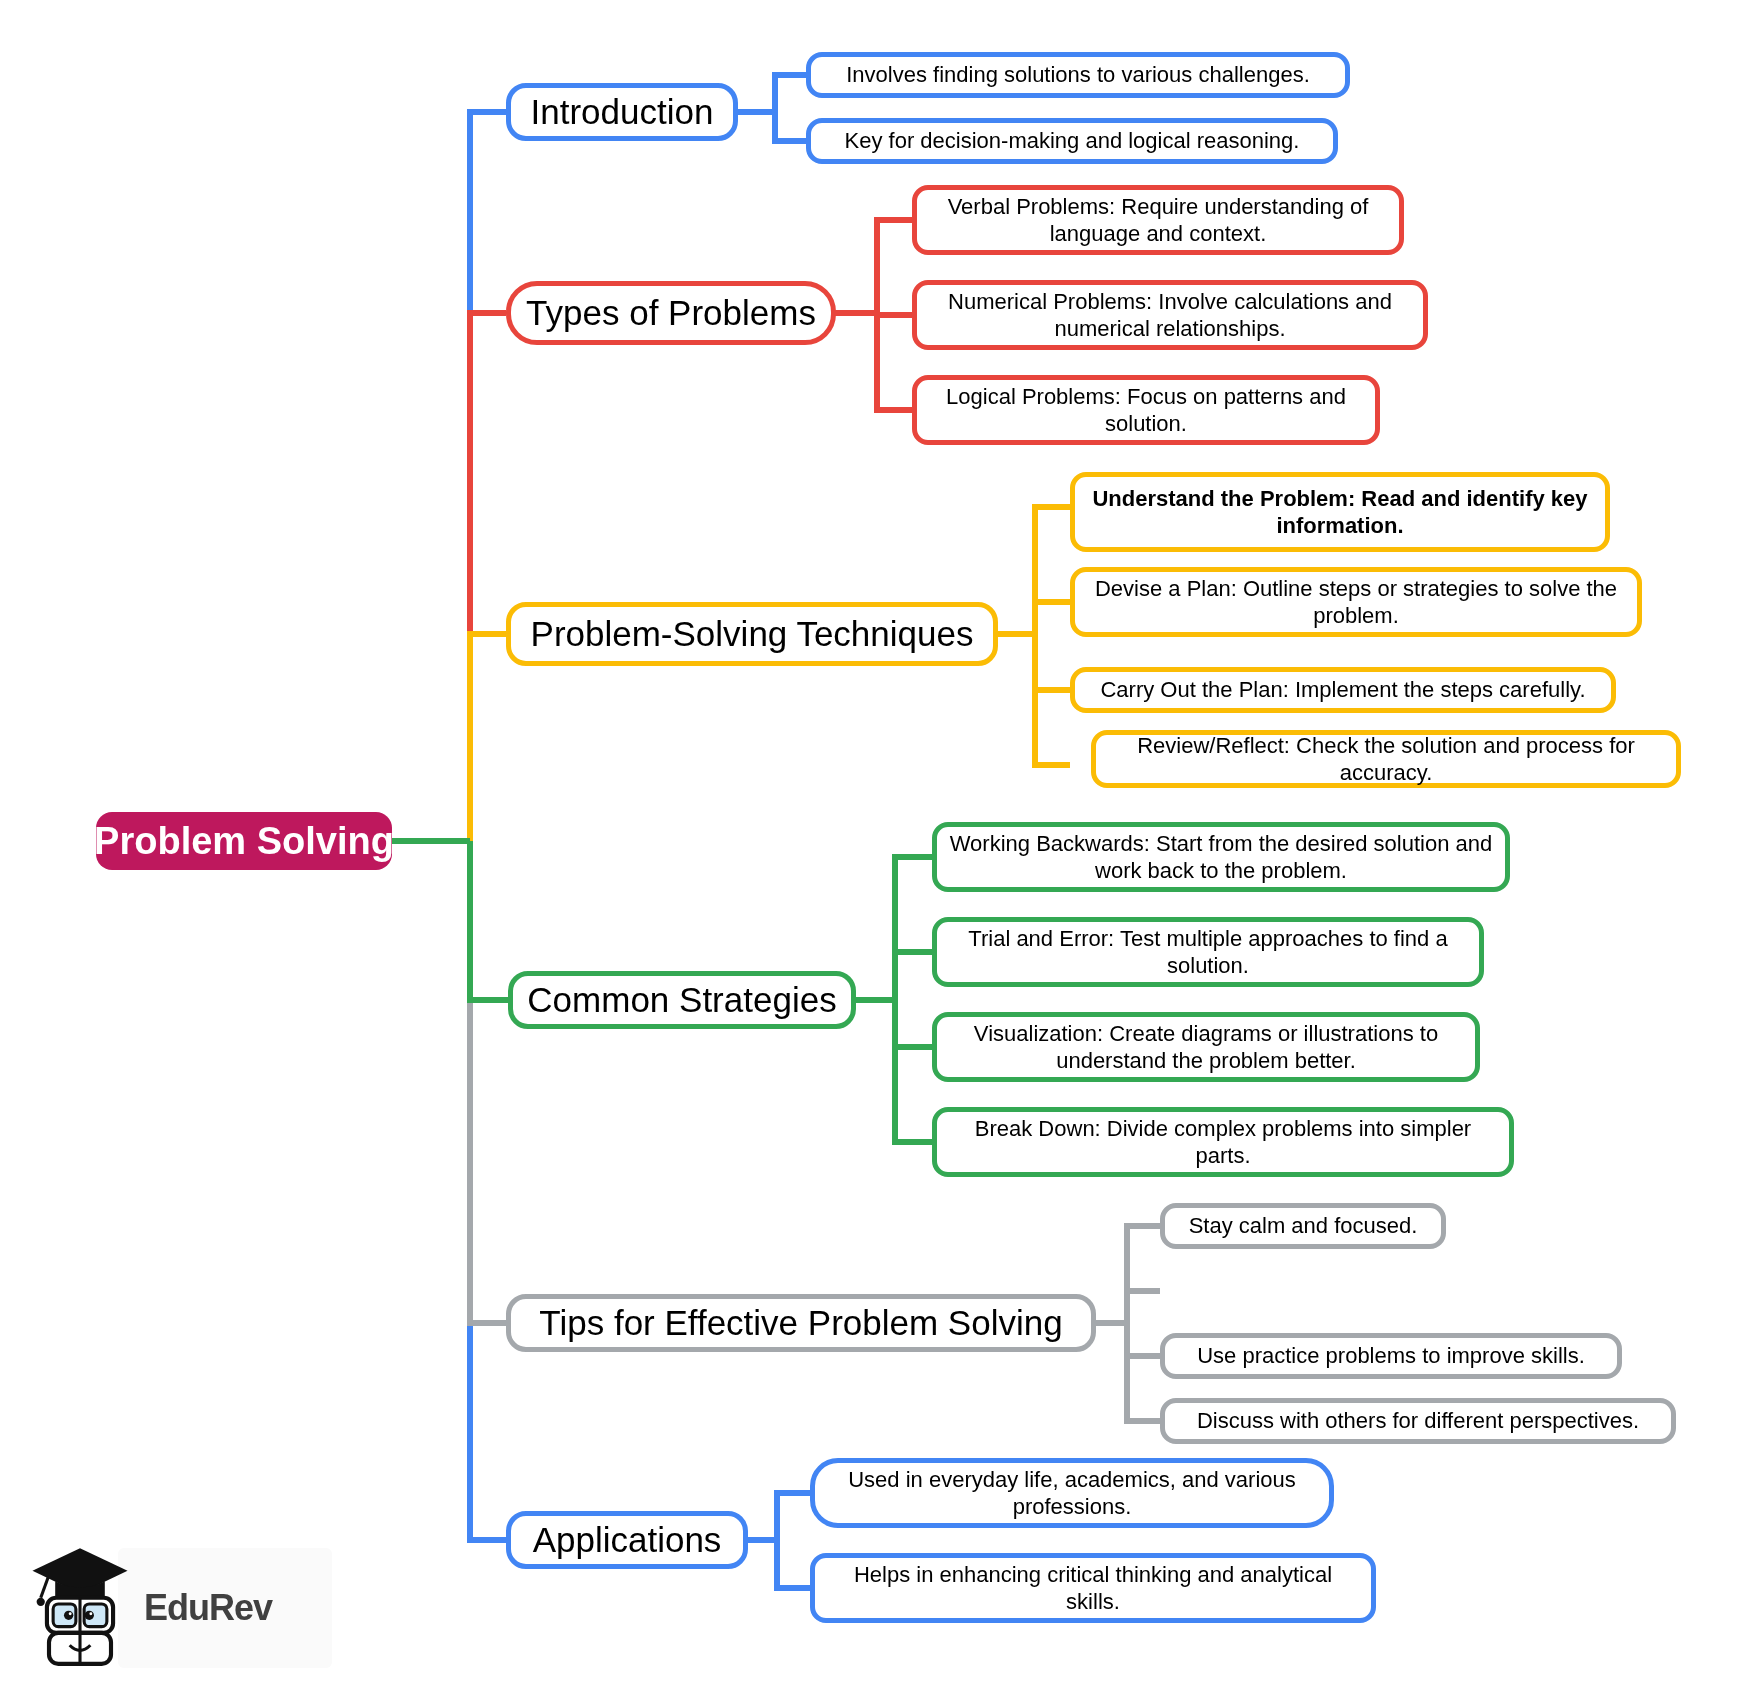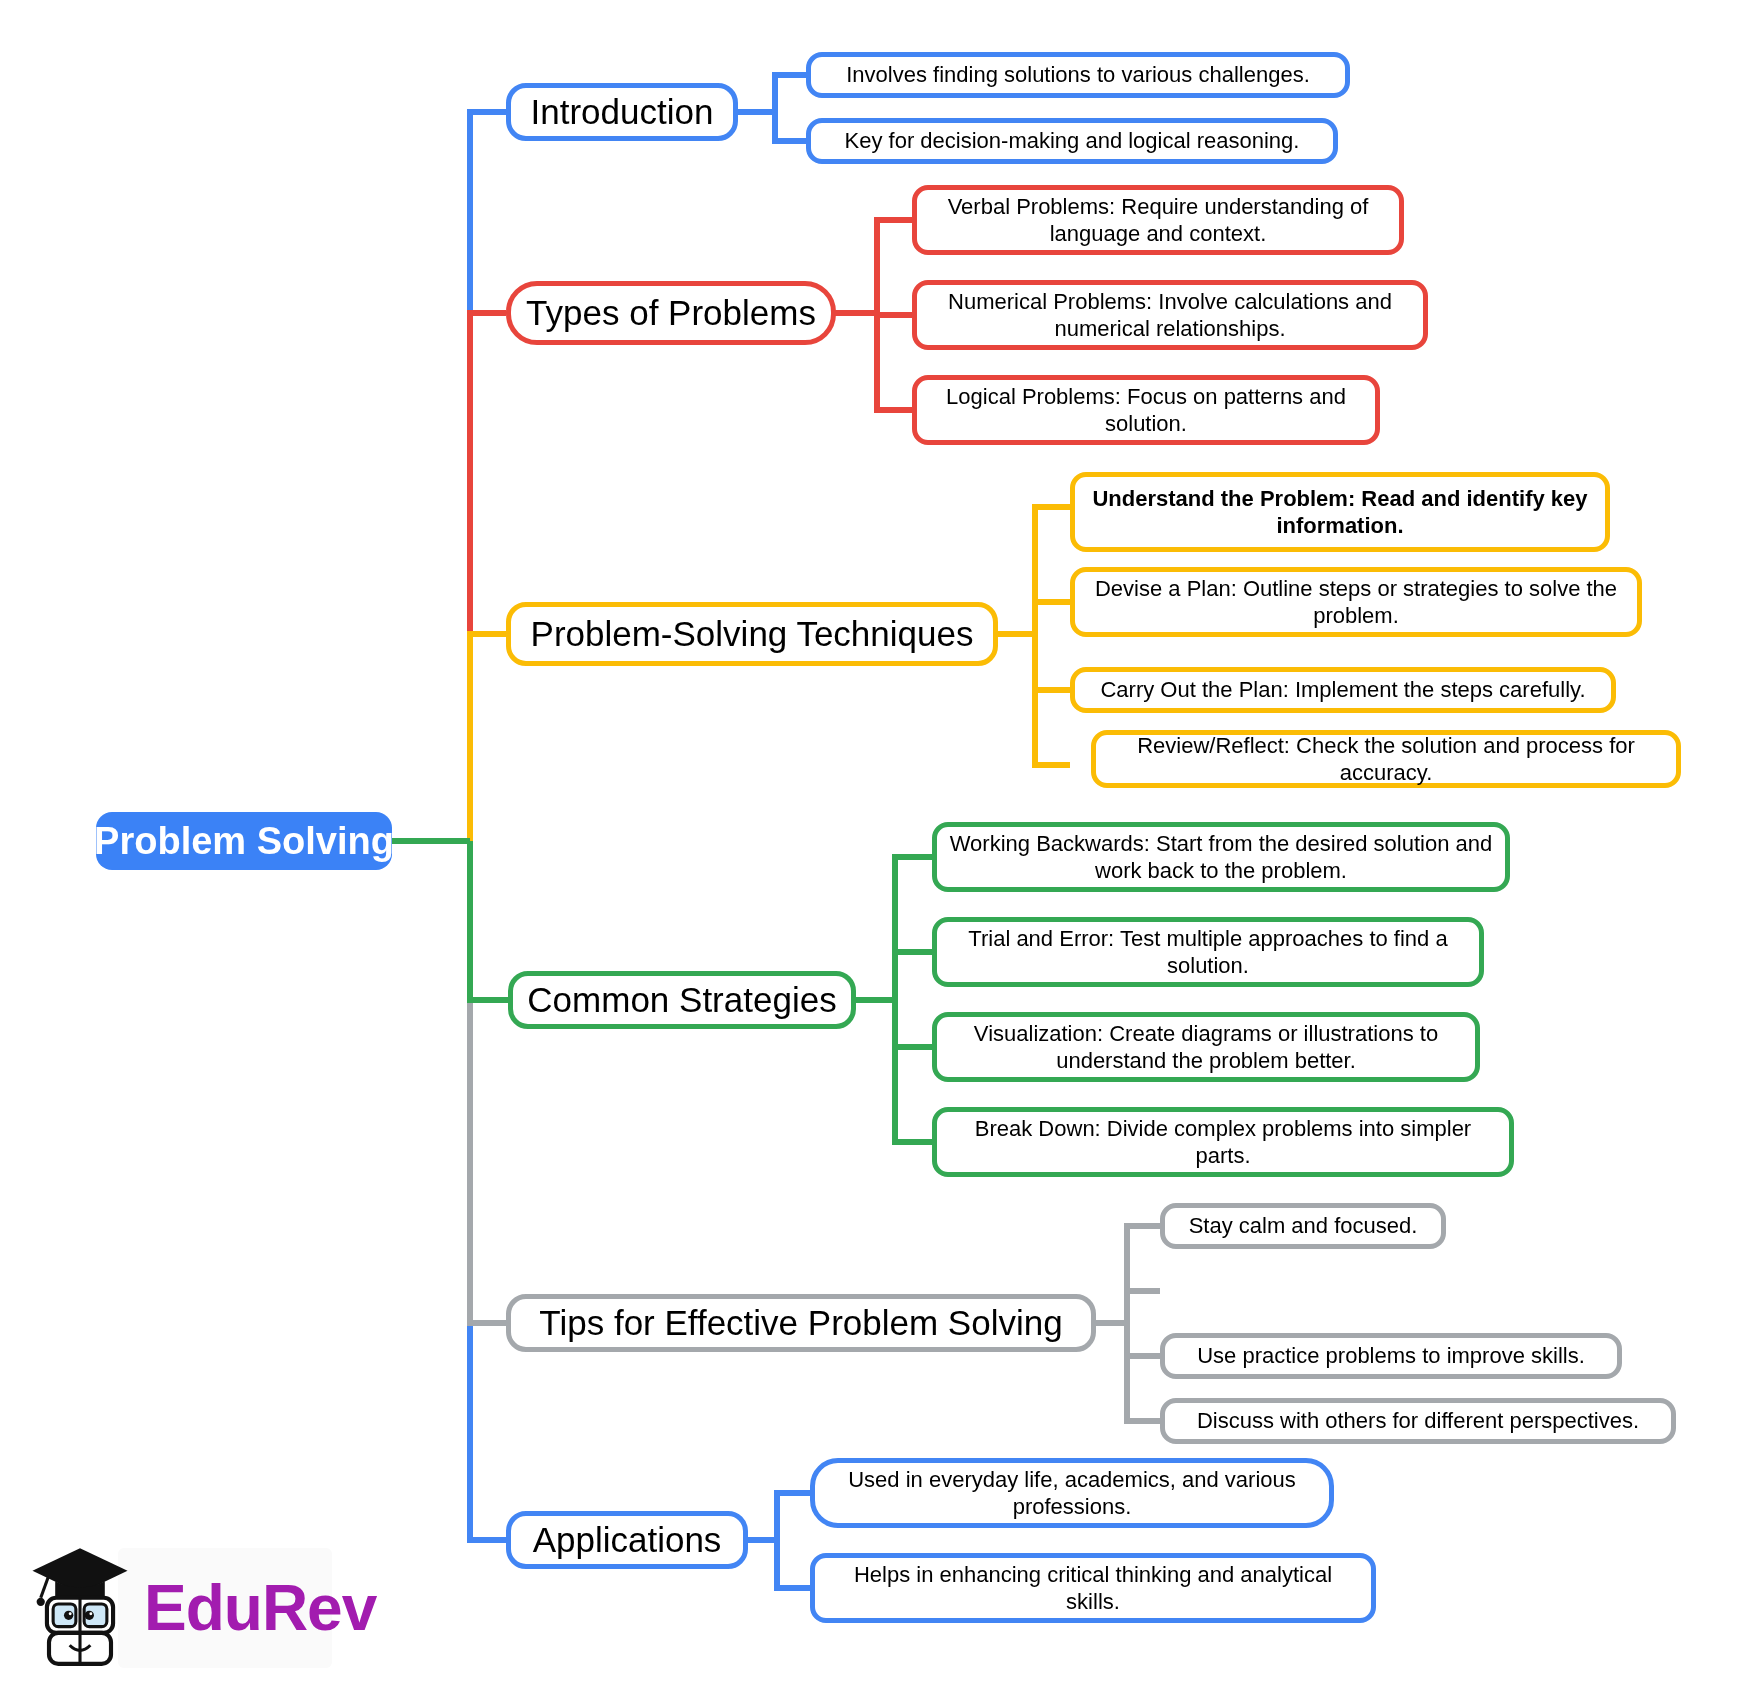--- a/index.html
+++ b/index.html
@@ -16,36 +16,36 @@
   .branch{font-size:35px;border-radius:20px;padding:2px 10px;white-space:nowrap;}
   .center-node{
     position:absolute;box-sizing:border-box;border-radius:16px;
     display:flex;align-items:center;justify-content:center;
     font-size:38px;font-weight:bold;white-space:nowrap;
   }
   .h{position:absolute;height:6px;}
   .v{position:absolute;width:6px;}
   .logo{position:absolute;left:28px;top:1544px;display:flex;align-items:center;gap:12px;}
   .logo-bg{position:absolute;left:118px;top:1548px;width:214px;height:120px;background:#fafafa;border-radius:6px;}
-  .logo-text{font-size:64px;font-weight:bold;color:#a21caf;letter-spacing:-1px;}
+  .logo-text{font-size:36px;font-weight:bold;color:#404040;letter-spacing:-1px;}
 </style>
 </head>
 <body>
 
 <div class="canvas">
 
   <div class="v" style="left: 467px; top: 112px; height: 204px; background: rgb(66, 133, 244);"></div>
   <div class="v" style="left: 467px; top: 313px; height: 324px; background: rgb(232, 69, 60);"></div>
   <div class="v" style="left: 467px; top: 634px; height: 210px; background: rgb(251, 188, 5);"></div>
   <div class="v" style="left: 467px; top: 841px; height: 162px; background: rgb(52, 168, 83);"></div>
   <div class="v" style="left: 467px; top: 1000px; height: 326px; background: rgb(164, 168, 172);"></div>
   <div class="v" style="left: 467px; top: 1323px; height: 220px; background: rgb(66, 133, 244);"></div>
 
   <div class="h" style="left: 388px; top: 838px; width: 82px; background: rgb(52, 168, 83);"></div>
-  <div class="center-node" style="left: 96px; top: 812px; width: 296px; height: 58px; background: #3b82f6; color: rgb(255, 255, 255);">Problem Solving</div>
+  <div class="center-node" style="left: 96px; top: 812px; width: 296px; height: 58px; background: #be185d; color: rgb(255, 255, 255);">Problem Solving</div>
 
   <div class="h" style="left: 467px; top: 109px; width: 39px; background: rgb(66, 133, 244);"></div>
   <div class="node branch" style="left: 506px; top: 83px; width: 232px; height: 58px; border-color: rgb(66, 133, 244);">Introduction</div>
   <div class="h" style="left: 734px; top: 109px; width: 44px; background: rgb(66, 133, 244);"></div>
   <div class="v" style="left: 772px; top: 72px; height: 72px; background: rgb(66, 133, 244);"></div>
   <div class="h" style="left: 772px; top: 72px; width: 34px; background: rgb(66, 133, 244);"></div>
   <div class="h" style="left: 772px; top: 138px; width: 34px; background: rgb(66, 133, 244);"></div>
   <div class="node leaf" style="left: 806px; top: 52px; width: 544px; height: 46px; border-color: rgb(66, 133, 244);">Involves finding solutions to various challenges.</div>
   <div class="node leaf" style="left: 806px; top: 118px; width: 532px; height: 46px; border-color: rgb(66, 133, 244);">Key for decision-making and logical reasoning.</div>
 

